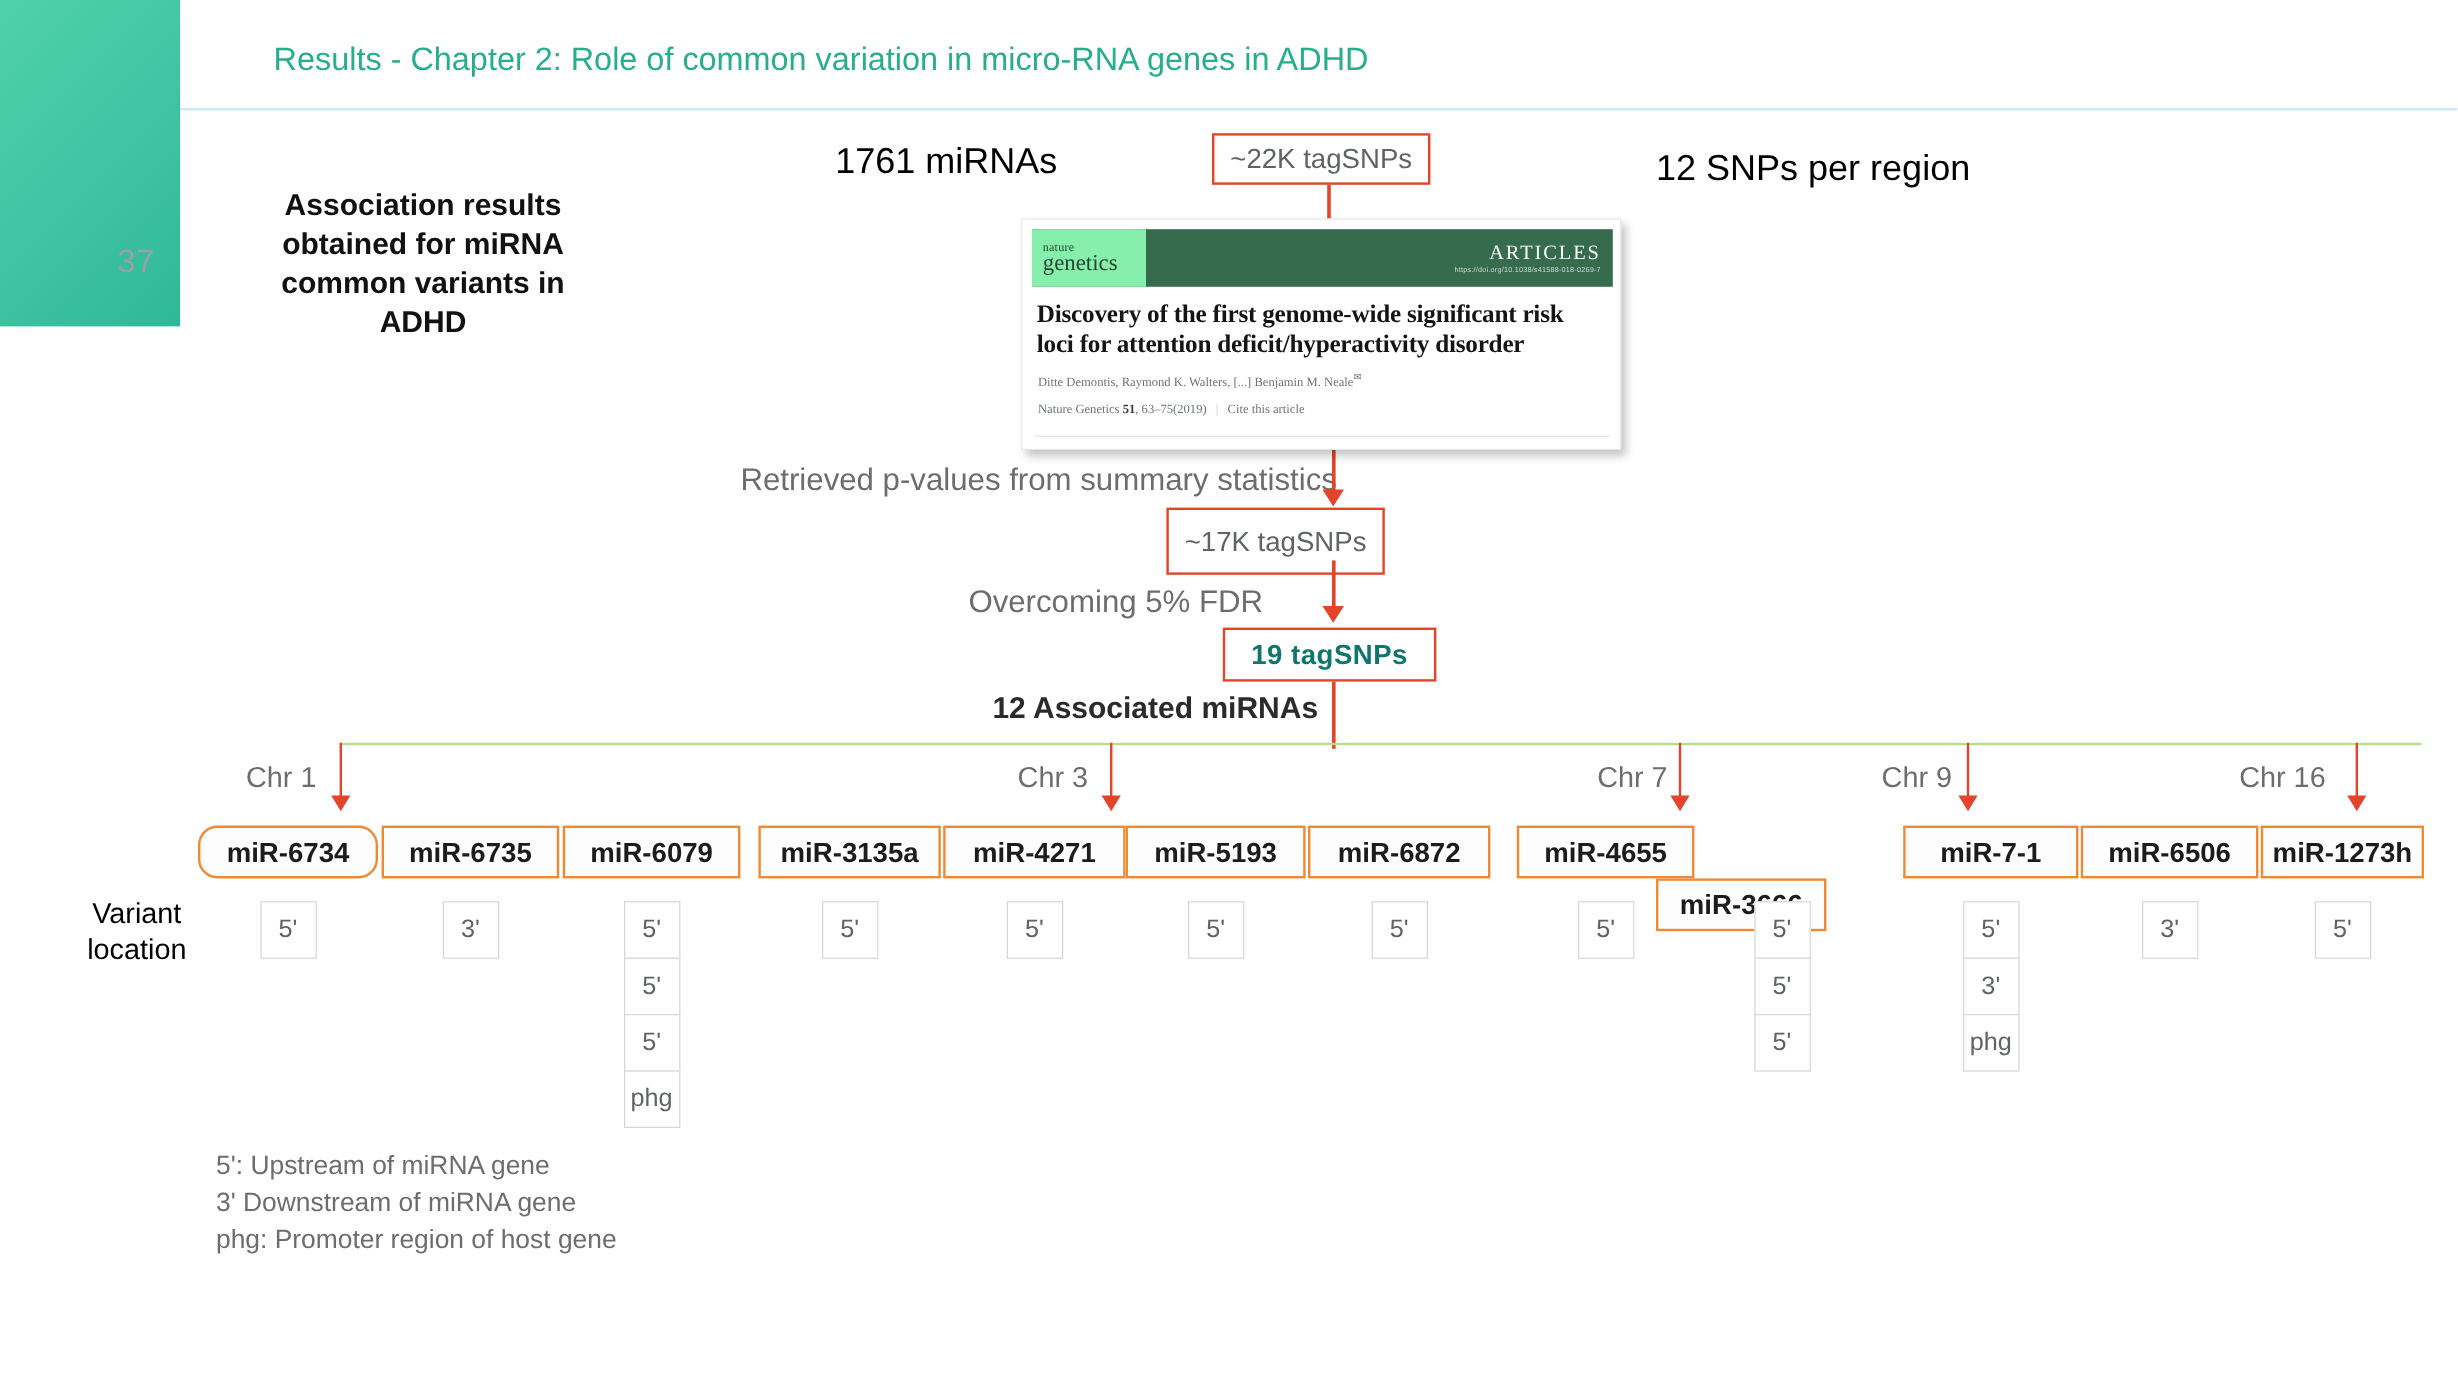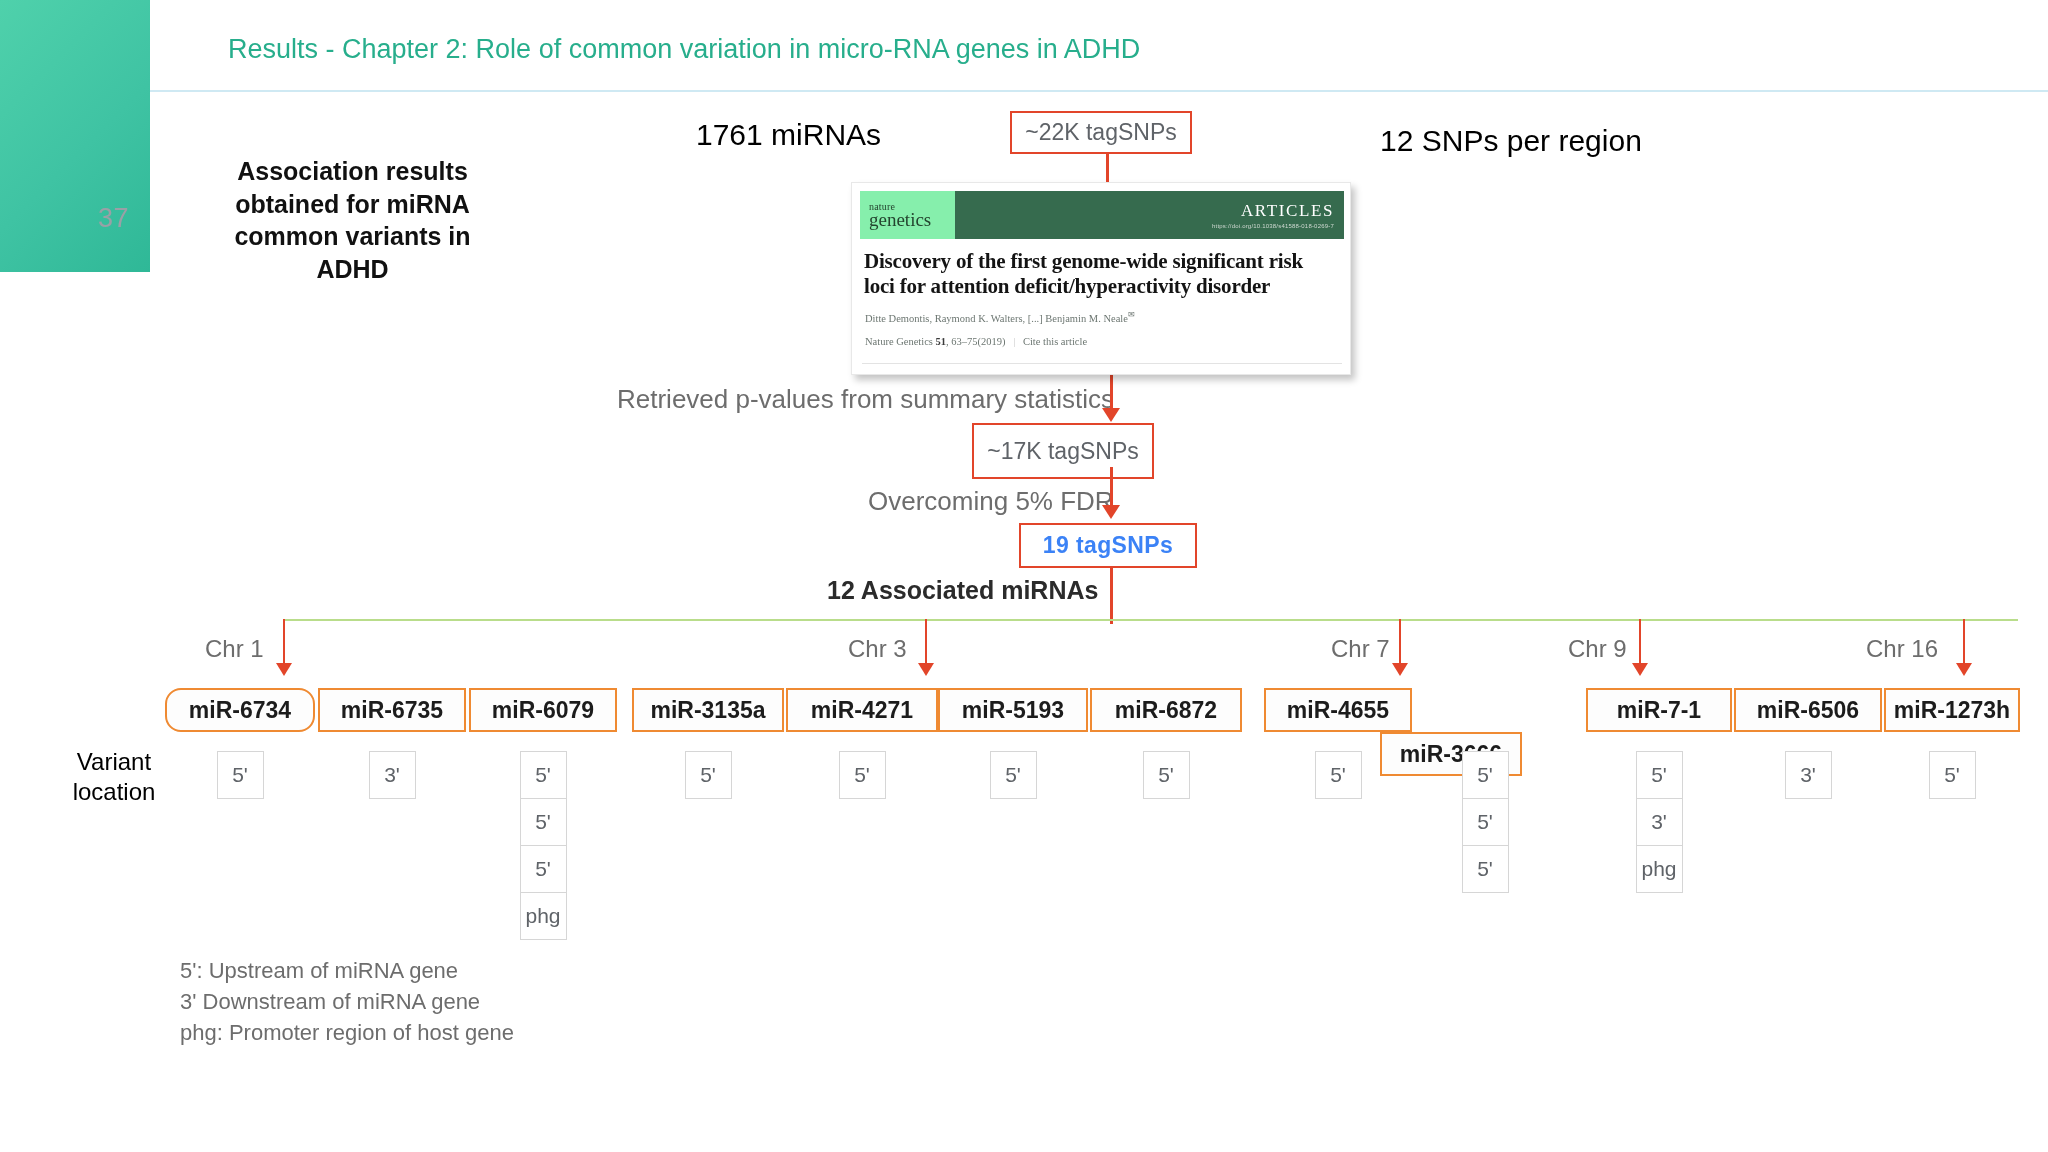--- a/index.html
+++ b/index.html
@@ -80,21 +80,21 @@
     display: flex;
     align-items: center;
     justify-content: center;
     color: #5f6368;
     font-size: 23px;
     white-space: nowrap;
   }
   #box-22k  { left: 1010px; top: 111px;  width: 182px; height: 43px; }
   #box-17k  { left: 972px; top: 423px;  width: 182px; height: 56px; }
   #box-19   { left: 1019px; top: 523px;  width: 178px; height: 45px;
-              color: #3b82f6; font-weight: bold; letter-spacing: 0.4px; }
+              color: #0f766e; font-weight: bold; letter-spacing: 0.4px; }
 
   
   .arrow-v {
     position: absolute;
     width: 3px;
     background: #e2452a;
   }
   .arrow-head {
     position: absolute;
     width: 0; height: 0;
@@ -115,21 +115,21 @@
   #arrow4-line { left: 1110px; top: 568px; height: 56px; }
 
   
   .step-caption {
     position: absolute;
     color: #6d6d6d;
     font-size: 26px;
     white-space: nowrap;
   }
   #caption-retrieved  { left: 617px; top: 384px; }
-  #caption-fdr        { left: 868px; top: 486px; }
+  #caption-fdr        { left: 807px; top: 486px; }
 
   #caption-associated {
     position: absolute;
     left: 827px; top: 576px;
     font-size: 25px;
     font-weight: bold;
     color: #2b2b2b;
     white-space: nowrap;
   }
 

